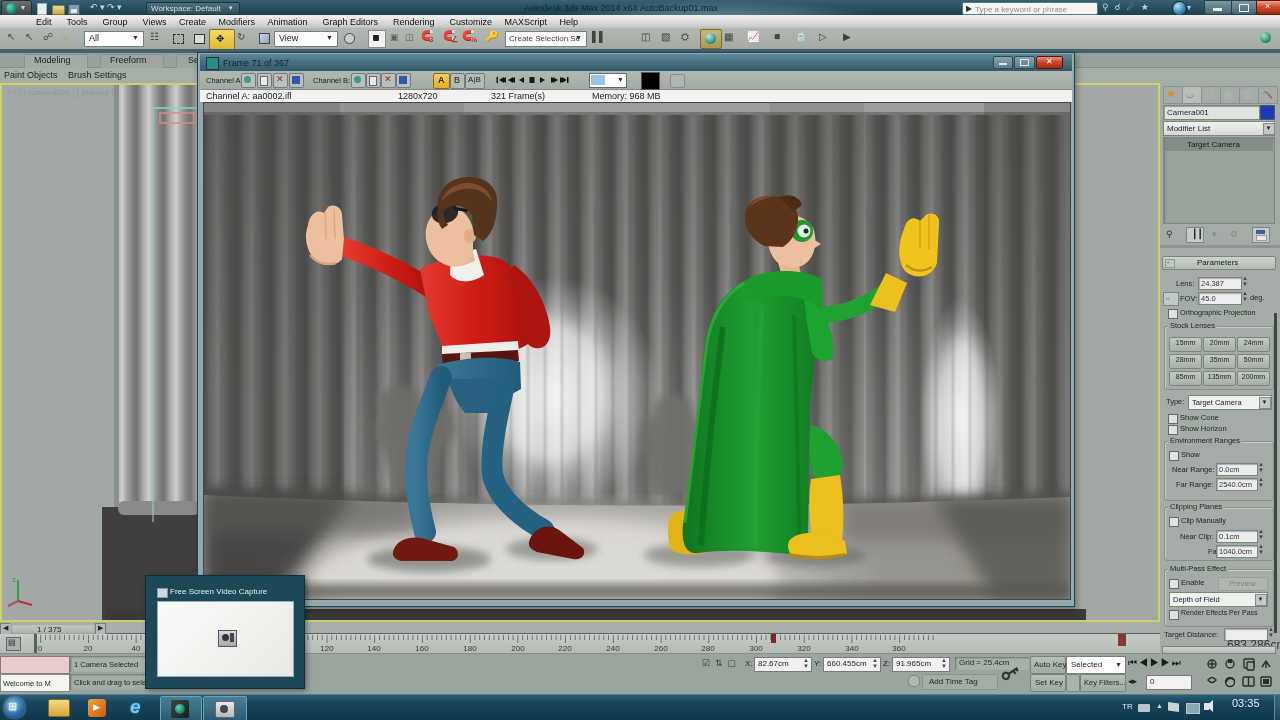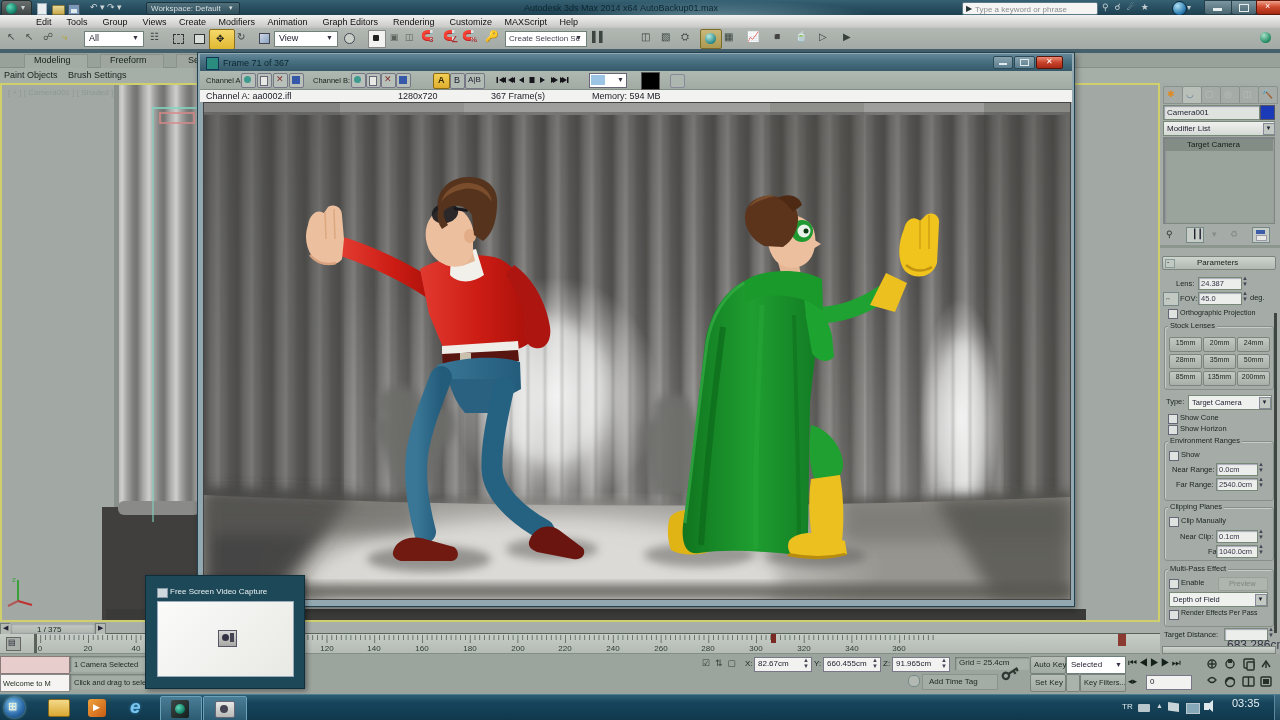--- a/index.html
+++ b/index.html
@@ -757,22 +757,22 @@
         <div class="abs" style="left:1px;top:1px;width:14px;height:10px;background:#9cc4e4;"></div>
         <div class="tx" style="left:27px;top:2px;font-size:7px;color:#334;">▼</div>
       </div>
     <div class="abs" style="left:441px;top:1px;width:17px;height:16px;background:#000;border:1px solid #555;"></div>
     <div class="abs" style="left:470px;top:3px;width:13px;height:12px;background:#aeb6b0;border:1px solid #889;border-radius:2px;"></div>
   </div>
 
   <div class="abs" style="left:2px;top:37px;width:872px;height:12px;background:#f2f2f0;border-bottom:1px solid #999;">
     <div class="tx" style="left:6px;top:1px;font-size:9px;color:#1c1c28;">Channel A: aa0002.ifl</div>
     <div class="tx" style="left:198px;top:1px;font-size:9px;color:#1c1c28;">1280x720</div>
-    <div class="tx" style="left:291px;top:1px;font-size:9px;color:#1c1c28;">367 Frame(s)</div>
-    <div class="tx" style="left:392px;top:1px;font-size:9px;color:#1c1c28;">Memory: 594 MB</div>
+    <div class="tx" style="left:291px;top:1px;font-size:9px;color:#1c1c28;">321 Frame(s)</div>
+    <div class="tx" style="left:392px;top:1px;font-size:9px;color:#1c1c28;">Memory: 968 MB</div>
   </div>
 
   <div class="abs" style="left:5px;top:49px;width:868px;height:498px;background:#888;border:1px solid #444;box-sizing:border-box;">
 <svg width="866" height="496" viewBox="0 0 866 496">
 <defs>
   <linearGradient id="fold" x1="0" y1="0" x2="1" y2="0">
     <stop offset="0" stop-color="#504f4d"></stop>
             <stop offset="0.18" stop-color="#757472"></stop>
     <stop offset="0.40" stop-color="#8f8e8c"></stop>
             <stop offset="0.55" stop-color="#7b7a78"></stop>

